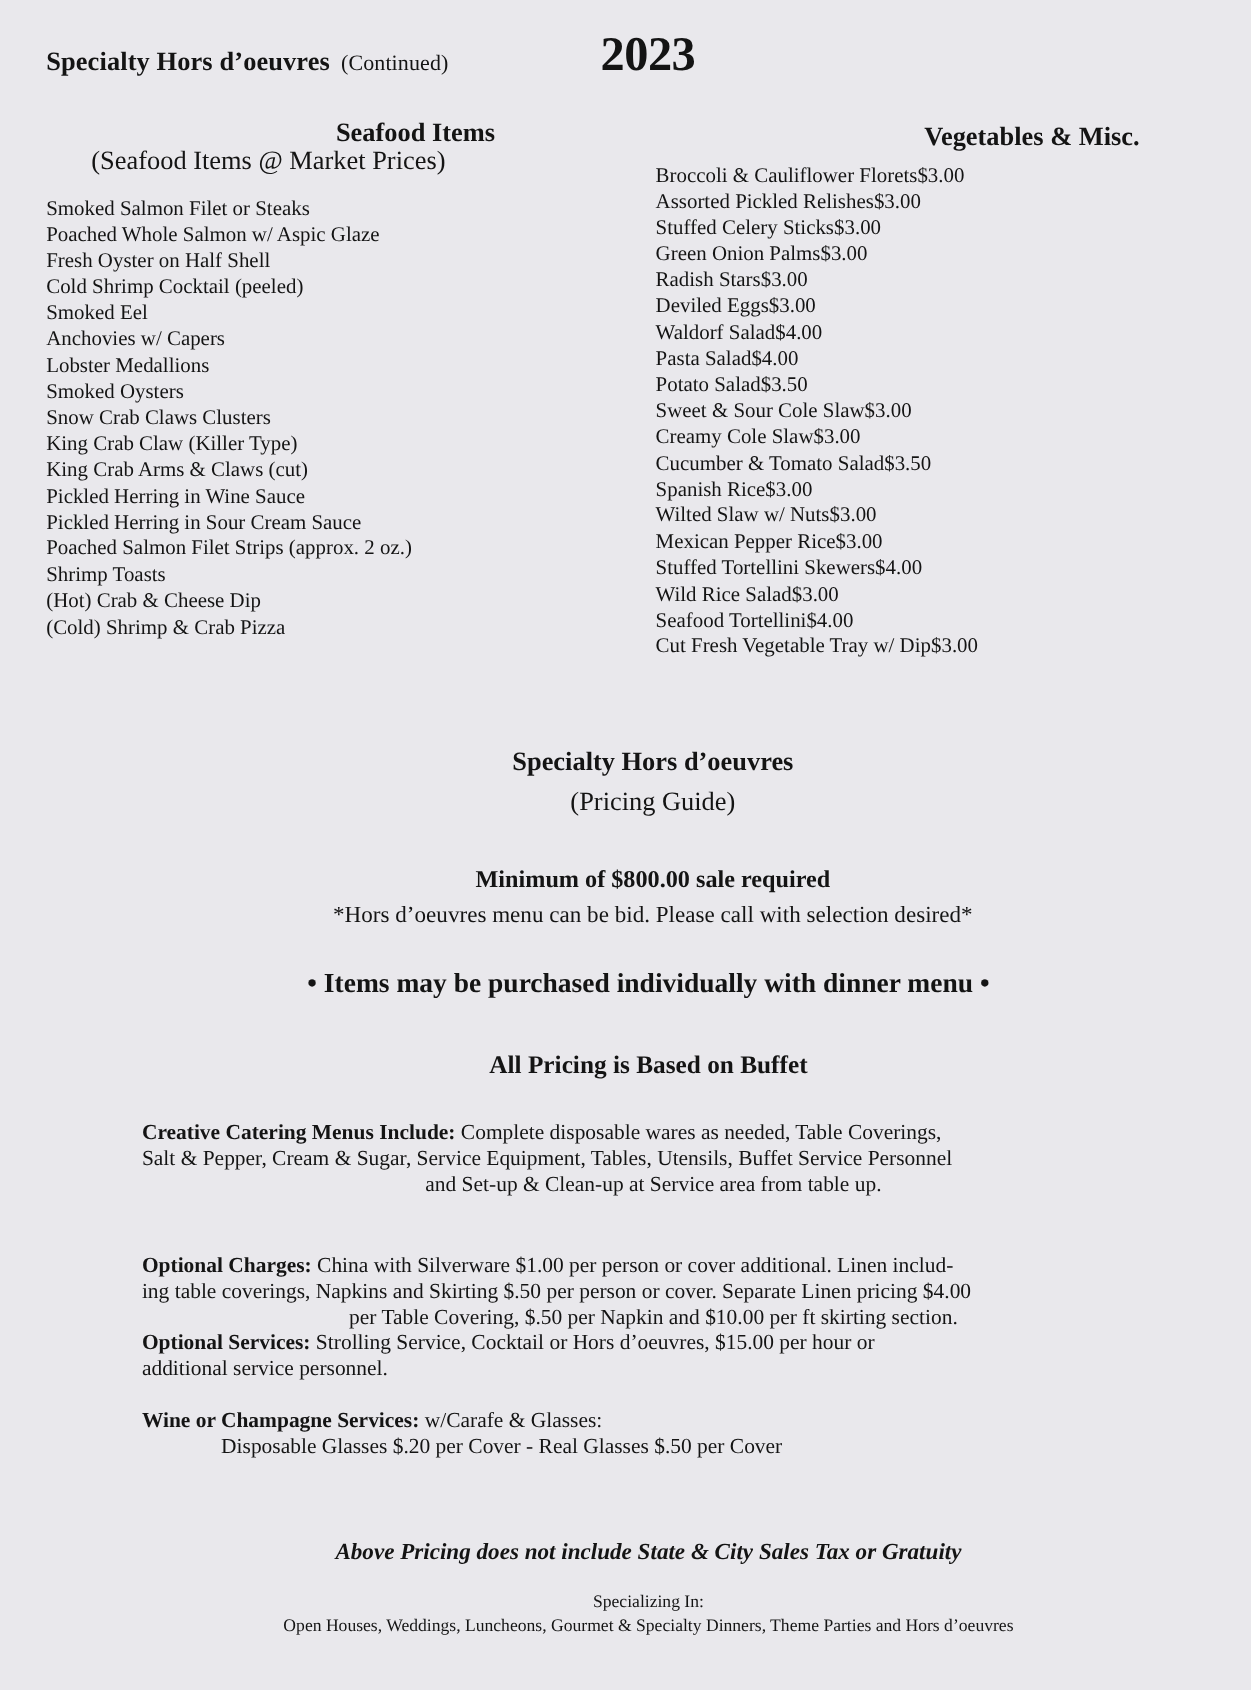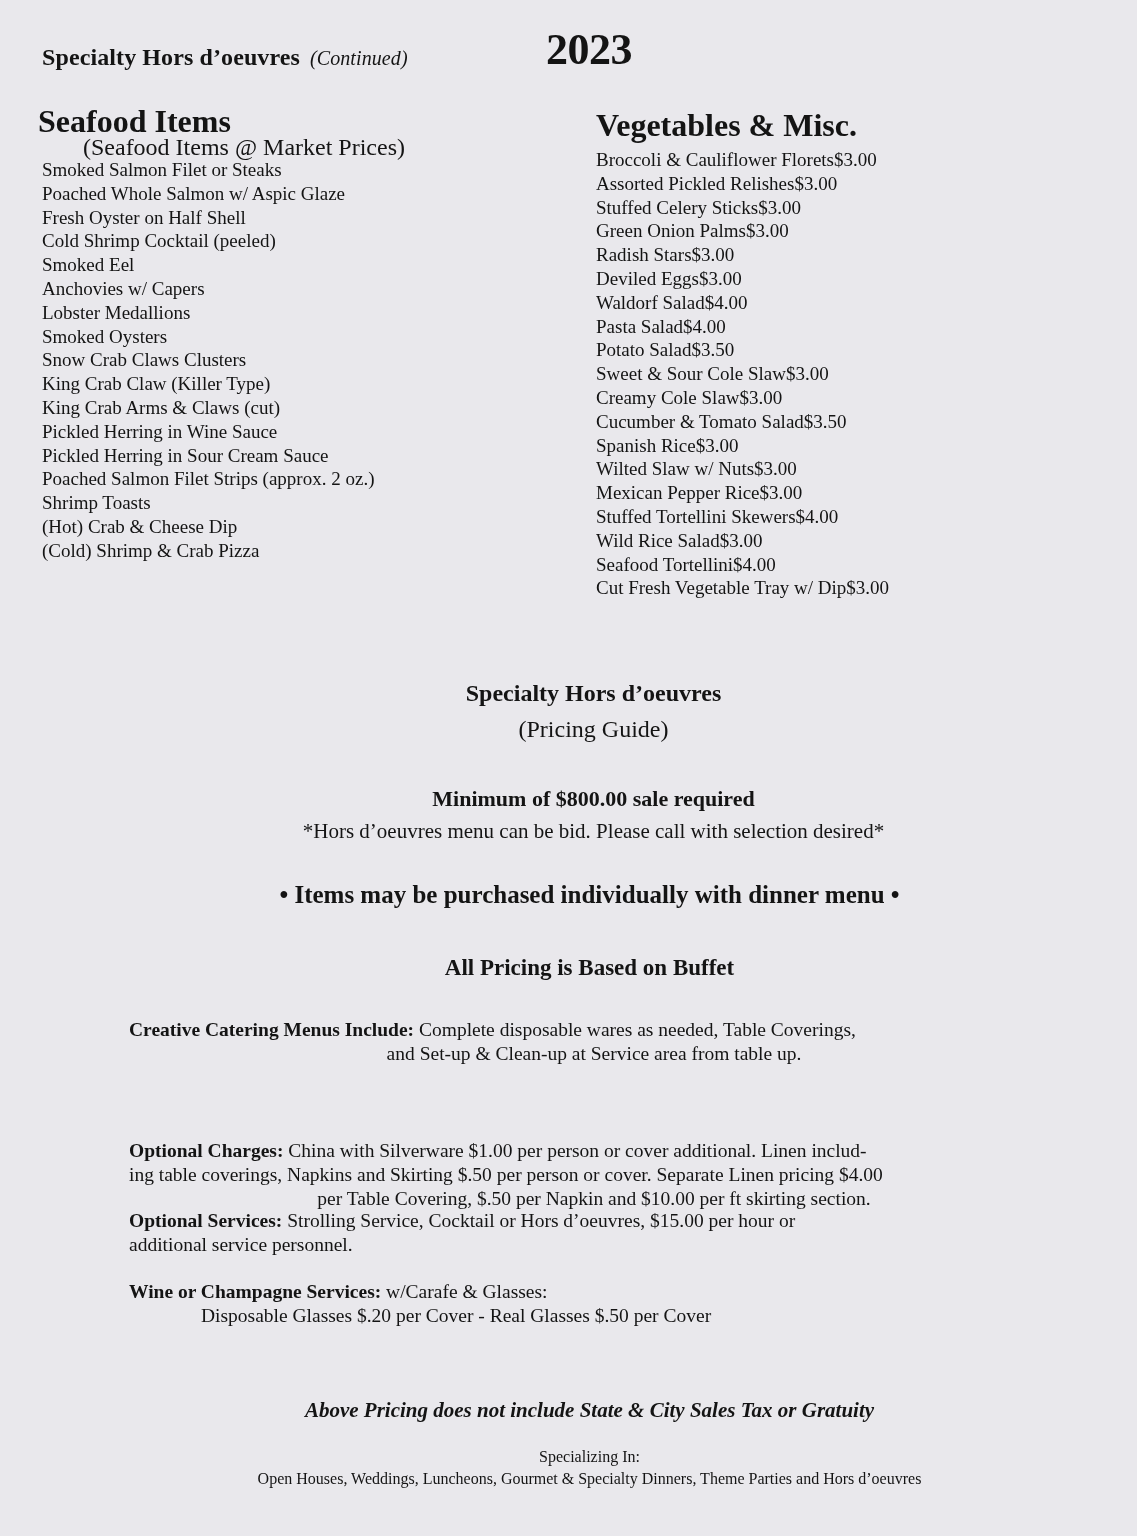--- a/index.html
+++ b/index.html
@@ -13,39 +13,39 @@
       overflow: hidden;
     }
     .page { position: absolute; inset: 0; }
 
     
     .top-title {
       position: absolute; left: 42px; top: 44px;
       font-size: 24px; font-weight: bold; letter-spacing: 0.1px;
     }
     .top-title .cont {
-      font-weight: normal; font-style: italic; font-size: 20px; margin-left: 10px;
+      font-weight: normal; font-size: 20px; margin-left: 10px;
     }
     .year {
       position: absolute; left: 546px; top: 24px;
       font-size: 44px; font-weight: bold; letter-spacing: -0.5px;
     }
 
     
     .col-left { position: absolute; left: 42px; top: 106px; width: 440px; }
     .col-right { position: absolute; left: 596px; top: 106px; width: 520px; }
     .col-head {
-      font-size: 32px; font-weight: bold; text-align: left; line-height: 30px;
+      font-size: 24px; font-weight: bold; text-align: right; line-height: 30px;
     }
     .col-left .col-head { width: 412px; margin-left: -4px; }
     .col-sub { font-size: 24px; text-align: center; width: 412px; margin-left: -4px; line-height: 22px; }
     .col-right .col-head { width: 440px; margin-left: 0; margin-top: 4px; }
 
     .item-list { list-style: none; margin: 0; padding: 0; }
-    .col-left .item-list { }
+    .col-left .item-list { margin-top: 20px; }
     .col-right .item-list { margin-top: 8px; }
     .item-list li {
       font-size: 19px; line-height: 23.8px; height: 23.8px; white-space: nowrap;
       display: flex; 
     }
     .col-right .item-list li { width: 515px; }
     .price { text-align: right; }
 
     
     .center { position: absolute; left: 0; width: 1187px; text-align: center; }
@@ -189,20 +189,21 @@
 
   <div class="center sec-title">Specialty Hors d’oeuvres</div>
   <div class="center sec-sub">(Pricing Guide)</div>
   <div class="center min-sale">Minimum of $800.00 sale required</div>
   <div class="center bid-note">*Hors d’oeuvres menu can be bid. Please call with selection desired*</div>
   <div class="center individual">• Items may be purchased individually with dinner menu •</div>
   <div class="center buffet">All Pricing is Based on Buffet</div>
 
   <div class="terms t1">
     <b>Creative Catering Menus Include:</b><span> Complete disposable wares as needed, Table Coverings,</span><br>
+    <span>Salt &amp; Pepper, Cream &amp; Sugar, Service Equipment, Tables, Utensils, Buffet Service Personnel</span>
     <span class="center-line">and Set-up &amp; Clean-up at Service area from table up.</span>
   </div>
 
   <div class="terms t2">
     <b>Optional Charges:</b><span> China with Silverware $1.00 per person or cover additional. Linen includ-</span><br>
     <span>ing table coverings, Napkins and Skirting $.50 per person or cover. Separate Linen pricing $4.00</span>
     <span class="center-line">per Table Covering, $.50 per Napkin and $10.00 per ft skirting section.</span>
   </div>
 
   <div class="terms t3">

